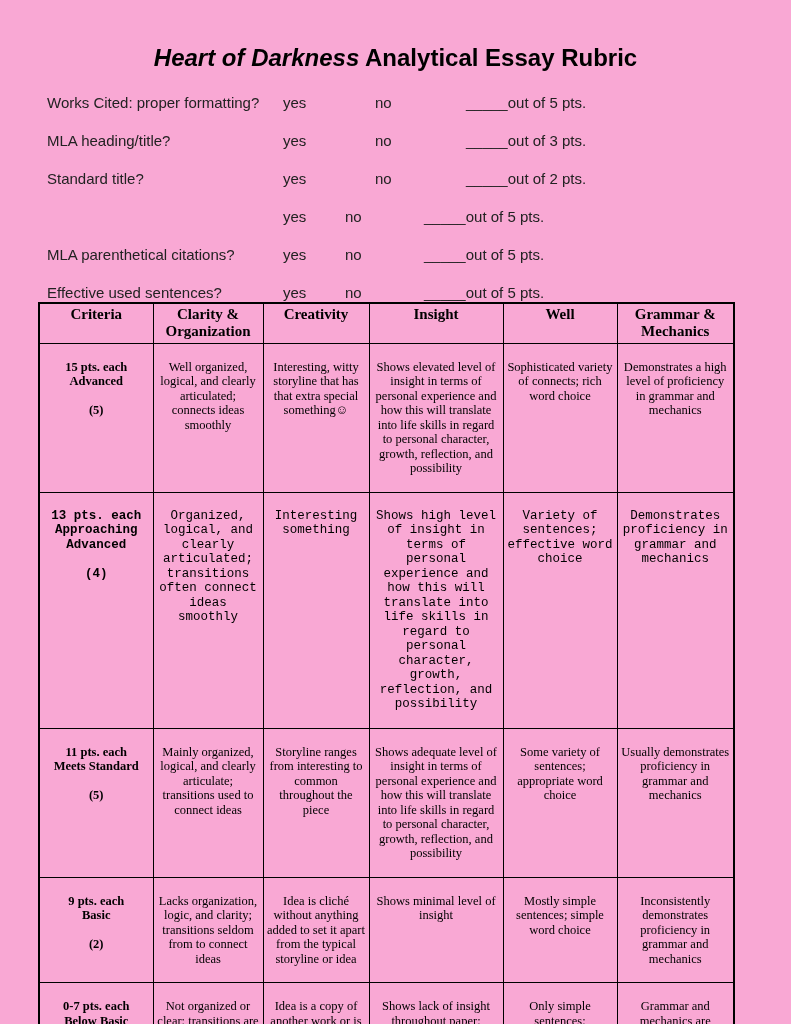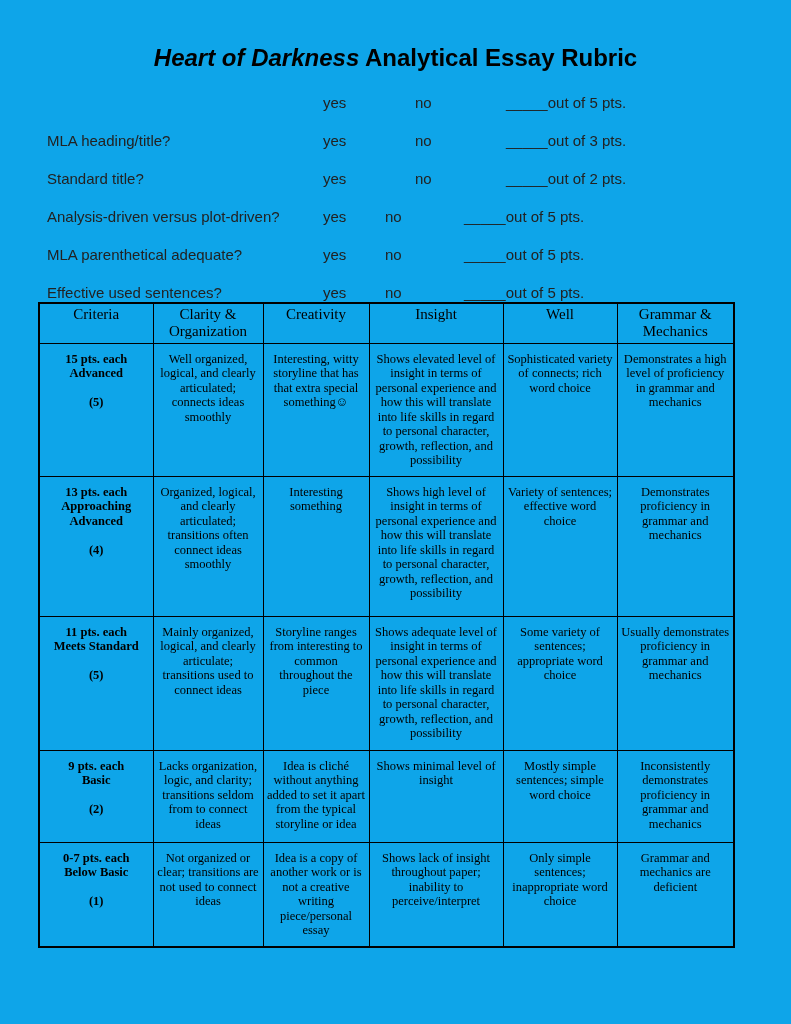--- a/index.html
+++ b/index.html
@@ -1,20 +1,20 @@
 <!DOCTYPE html>
 <html><head>
 <meta charset="utf-8">
 <style>
   html, body { margin: 0; padding: 0; background: #ffffff; }
   .page {
     position: relative;
     width: 791px;
     height: 1024px;
-    background: #0ea5e9;
+    background: #f9a8d4;
     font-family: "Liberation Sans", sans-serif;
     color: #111111;
     overflow: hidden;
   }
   .doc-title {
     position: absolute;
     top: 44px; left: 0; width: 100%;
     text-align: center;
     font-size: 24px;
     font-weight: bold;
@@ -23,21 +23,21 @@
   .doc-title .t-italic { font-style: italic; }
 
   .checklist {
     position: absolute;
     top: 94px; left: 0; width: 100%;
     font-size: 15px;
     color: #222222;
   }
   .check-row { position: relative; height: 38px; }
   .check-label { position: absolute; left: 47px; top: 0; white-space: nowrap; }
-  .check-yes, .check-no, .check-blank { position: absolute; top: 0; white-space: nowrap; margin-left: 40px; }
+  .check-yes, .check-no, .check-blank { position: absolute; top: 0; white-space: nowrap; }
   .layout-a .check-yes  { left: 283px; }
   .layout-a .check-no   { left: 375px; }
   .layout-a .check-blank{ left: 466px; }
   .layout-b .check-yes  { left: 283px; }
   .layout-b .check-no   { left: 345px; }
   .layout-b .check-blank{ left: 424px; }
 
   table.rubric {
     position: absolute;
     top: 302px; left: 38px;
@@ -45,81 +45,81 @@
     border-collapse: collapse;
     table-layout: fixed;
     font-family: "Liberation Serif", serif;
     color: #000000;
     border: 2px solid #000000;
   }
   table.rubric th, table.rubric td {
     border: 1px solid #000000;
     vertical-align: top;
     text-align: center;
-    padding: 8px 3px;
+    padding: 16px 3px;
     overflow: hidden;
   }
   table.rubric th {
     font-size: 15px;
-    font-weight: normal;
+    font-weight: bold;
     white-space: pre-line;
     line-height: 1.15;
     padding: 2px 2px;
   }
   table.rubric td {
     font-size: 12.5px;
     line-height: 1.16;
   }
   td.criteria-cell {
     font-weight: bold;
     white-space: pre-line;
     padding-top: 10px;
   }
   thead tr { height: 36px; }
   tbody tr:nth-child(1) { height: 130px; }
-  tbody tr:nth-child(2) { height: 140px; }
+  tbody tr:nth-child(2) { height: 140px; font-family: Liberation Mono, monospace; }
   tbody tr:nth-child(3) { height: 134px; }
   tbody tr:nth-child(4) { height: 92px; font-family: Liberation Serif, serif; }
   tbody tr:nth-child(5) { height: 96px; border-radius: 8px; }
 </style>
 </head>
 <body>
 
 <div class="page">
 
   <div class="doc-title">
     <span class="t-italic">Heart of Darkness</span><span> Analytical Essay Rubric</span>
   </div>
 
   <div class="checklist">
       <div class="check-row layout-a">
+        <span class="check-label">Works Cited: proper formatting?</span>
         <span class="check-yes">yes</span>
         <span class="check-no">no</span>
         <span class="check-blank">_____out of 5 pts.</span>
       </div>
       <div class="check-row layout-a">
         <span class="check-label">MLA heading/title?</span>
         <span class="check-yes">yes</span>
         <span class="check-no">no</span>
         <span class="check-blank">_____out of 3 pts.</span>
       </div>
       <div class="check-row layout-a">
         <span class="check-label">Standard title?</span>
         <span class="check-yes">yes</span>
         <span class="check-no">no</span>
         <span class="check-blank">_____out of 2 pts.</span>
       </div>
       <div class="check-row layout-b">
-        <span class="check-label">Analysis-driven versus plot-driven?</span>
         <span class="check-yes">yes</span>
         <span class="check-no">no</span>
         <span class="check-blank">_____out of 5 pts.</span>
       </div>
       <div class="check-row layout-b">
-        <span class="check-label">MLA parenthetical adequate?</span>
+        <span class="check-label">MLA parenthetical citations?</span>
         <span class="check-yes">yes</span>
         <span class="check-no">no</span>
         <span class="check-blank">_____out of 5 pts.</span>
       </div>
       <div class="check-row layout-b">
         <span class="check-label">Effective used sentences?</span>
         <span class="check-yes">yes</span>
         <span class="check-no">no</span>
         <span class="check-blank">_____out of 5 pts.</span>
       </div>

